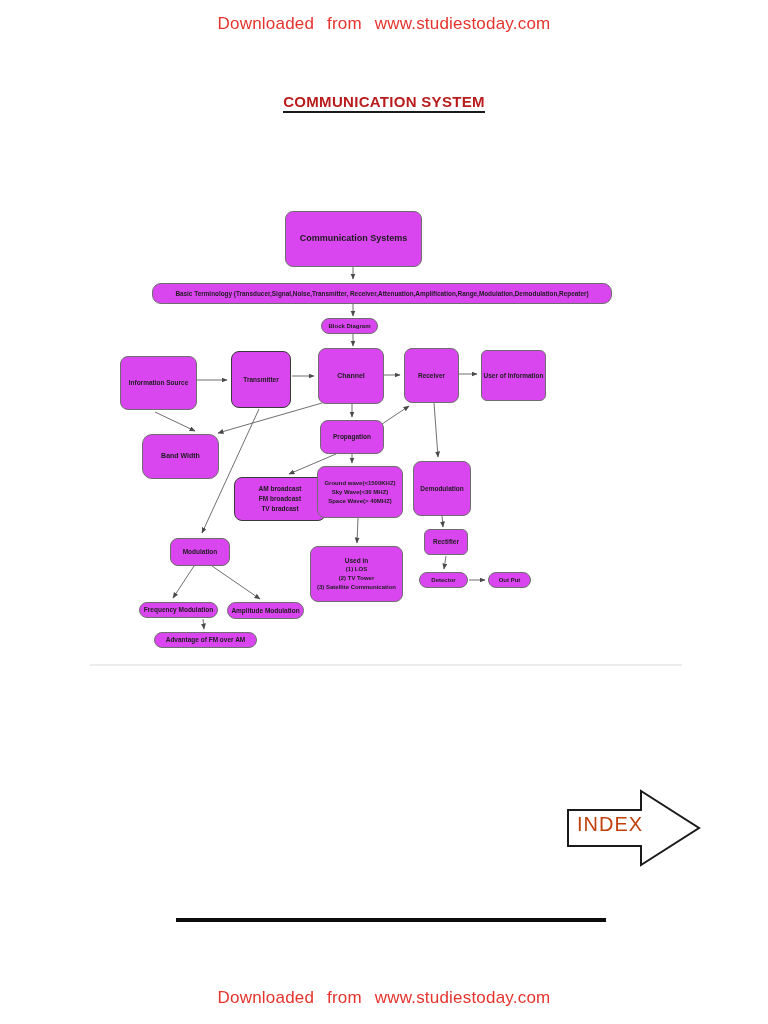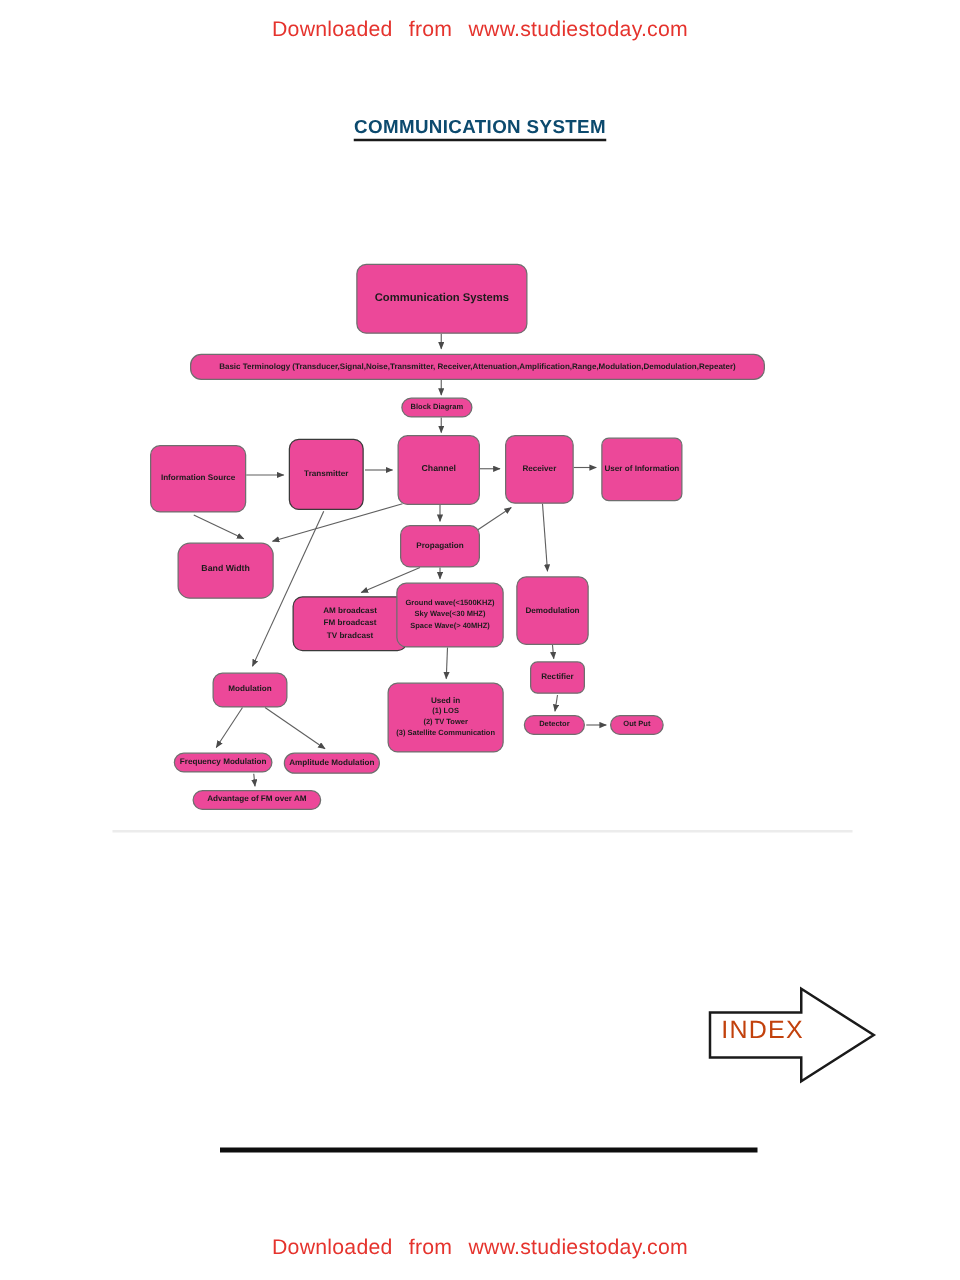--- a/index.html
+++ b/index.html
@@ -9,25 +9,25 @@
     position:relative; width:768px; height:1024px; background:#ffffff; overflow:hidden;
   }
   .watermark {
     position:absolute; left:0; width:768px; text-align:center;
     color:#e5332d; font-size:17px; word-spacing:8px; letter-spacing:.2px;
   }
   .watermark.top { top:14px; }
   .watermark.bottom { top:988px; }
   .doc-title-wrap { position:absolute; top:93px; left:0; width:768px; text-align:center; }
   .doc-title {
-    display:inline-block; font-size:15px; font-weight:bold; color:#0c4a6e;
+    display:inline-block; font-size:15px; font-weight:bold; color:#b91c1c;
     border-bottom:2px solid #1a1a1a; padding-bottom:1px; letter-spacing:.3px;
   }
   .node {
-    position:absolute; background:#ec4899; border:1px solid #6e6e6e; border-radius:8px;
+    position:absolute; background:#d946ef; border:1px solid #6e6e6e; border-radius:8px;
     display:flex; flex-direction:column; align-items:center; justify-content:center;
     text-align:center; font-weight:bold; color:#1c1c1c; font-size:6.5px; line-height:1.5;
   }
   .node .ln { white-space:nowrap; }
   .pill { border-radius:9px; }
   svg.layer { position:absolute; left:0; top:0; pointer-events:none; }
   .divider { position:absolute; left:90px; top:664px; width:592px; height:2px; background:#ececec; }
   .thickline { position:absolute; left:176px; top:918px; width:430px; height:4px; background:#0d0d0d; }
   .index-label {
     position:absolute; left:577px; top:813px; font-size:20px; color:#c2410c; letter-spacing:1px;

